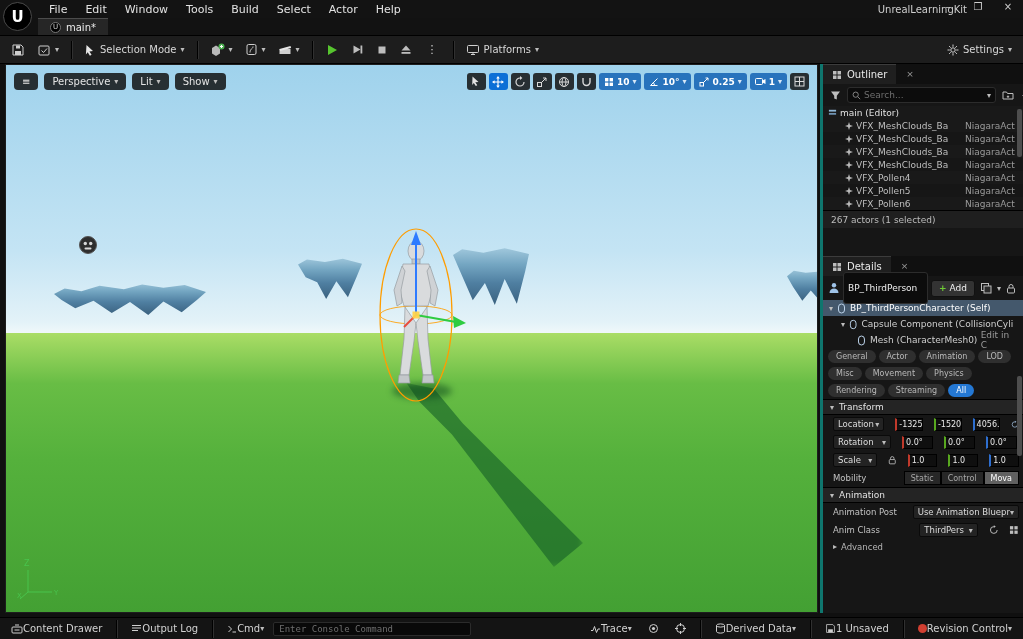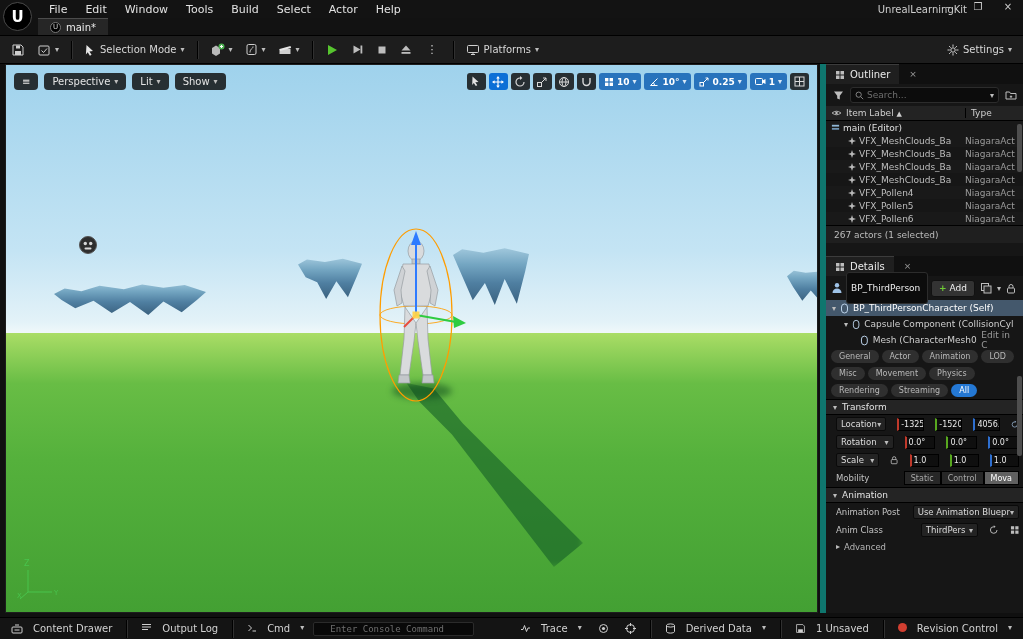--- a/index.html
+++ b/index.html
@@ -45,21 +45,21 @@
   .vp-tl{position:absolute;left:8px;top:8px;display:flex;gap:6px;z-index:5;}
   .vp-btn{height:17px;display:flex;align-items:center;gap:4px;padding:0 8px;border-radius:4px;background:rgba(18,18,18,.85);color:#e4e4e4;font-size:10px;}
   .vp-tr{position:absolute;right:8px;top:8px;display:flex;gap:3px;align-items:center;z-index:5;}
   .tool-btn{width:19px;height:17px;border-radius:3px;background:rgba(18,18,18,.85);display:flex;align-items:center;justify-content:center;}
   .tool-btn.active{background:#0b6fd6;}
   .vchip{height:17px;display:flex;align-items:center;gap:3px;padding:0 5px;border-radius:3px;background:rgba(34,110,185,.95);color:#fff;font-size:9px;font-weight:bold;}
   .vchip .caret{color:#d7e8f8;}
   .axis-widget{position:absolute;left:10px;bottom:12px;z-index:5;}
 
   
-  .panel{position:absolute;left:820px;width:203px;background:#161616;border-left:6px solid #0f766e;}
+  .panel{position:absolute;left:820px;width:203px;background:#161616;border-left:3px solid #0f766e;}
   .outliner{top:64px;height:192px;}
   .details{top:256px;height:357px;}
   .p-header{height:20px;background:#101010;display:flex;align-items:center;}
   .p-tab{height:20px;display:flex;align-items:center;gap:5px;background:#1f1f1f;padding:0 9px;color:#eaeaea;font-size:10px;border-top:1px solid #3c3c3c;}
   .p-close{margin-left:6px;color:#9a9a9a;font-size:9px;padding:0 4px;}
   .icon-btn{display:flex;align-items:center;justify-content:center;padding:1px 2px;}
   .srow{height:22px;display:flex;align-items:center;gap:4px;padding:0 5px;}
   .searchbox{flex:1;height:16px;background:#0c0c0c;border:1px solid #2c2c2c;border-radius:3px;display:flex;align-items:center;gap:3px;padding:0 4px;}
   .searchbox input{flex:1;background:transparent;border:none;outline:none;color:#ddd;font-size:9px;font-family:"DejaVu Sans",sans-serif;min-width:0;}
   input::placeholder{color:#6e6e6e;}
@@ -96,22 +96,22 @@
   .nf.z{border-left:2px solid #2e6fd0;}
   .plabel{width:60px;color:#c3c3c3;font-size:8.5px;overflow:hidden;white-space:nowrap;}
   .plabel.w{width:78px;}
   .seg{height:14px;display:flex;align-items:center;padding:0 6px;background:#272727;border:1px solid #000;color:#a8a8a8;font-size:8px;overflow:hidden;white-space:nowrap;}
   .seg.active{background:#606060;color:#fff;}
   .checkbox{width:12px;height:12px;background:#0f0f0f;border:1px solid #3c3c3c;border-radius:2px;}
   .adv-row{height:15px;display:flex;align-items:center;gap:4px;padding-left:10px;color:#b5b5b5;font-size:8.5px;}
 
   
   .statusbar{position:absolute;left:0;bottom:0;width:1023px;height:22px;background:#141414;border-top:1px solid #000;display:flex;align-items:center;padding:0 4px;gap:2px;font-size:10px;}
-  .sb-btn{display:flex;align-items:flex-start;gap:10px;padding:2px 7px;color:#d2d2d2;border-radius:3px;}
-  .console-input{width:161px;height:14px;background:#090909;border:1px solid #2b2b2b;border-radius:2px;color:#8a8a8a;font-family:"DejaVu Sans Mono",monospace;font-size:9px;padding:0 16px;outline:none;}
+  .sb-btn{display:flex;align-items:center;gap:0;padding:2px 7px;color:#d2d2d2;border-radius:3px;}
+  .console-input{width:198px;height:14px;background:#090909;border:1px solid #2b2b2b;border-radius:2px;color:#8a8a8a;font-family:"DejaVu Sans Mono",monospace;font-size:9px;padding:0 5px;outline:none;}
   .sb-right{margin-left:auto;display:flex;align-items:center;gap:2px;}
   .rc-dot{width:9px;height:9px;border-radius:50%;background:#d23f31;}
   svg{display:block;}
 </style>
 </head>
 <body>
 
 <div class="app">
 
   <div class="logo">U</div>
@@ -432,28 +432,20 @@
           </svg>
       </span>
       <span class="icon-btn">
         <svg width="11" height="11" viewBox="0 0 12 12">
             <g stroke="#bdbdbd" fill="none">
               <circle cx="6" cy="6" r="2.2"></circle>
               <path d="M6 .5V2.8M6 9.2v2.3M.5 6h2.3M9.2 6h2.3M2.1 2.1l1.6 1.6M8.3 8.3l1.6 1.6M9.9 2.1L8.3 3.7M3.7 8.3L2.1 9.9"></path>
             </g>
           </svg>
       </span>
-    </div>
-    <div class="col-head">
-      <svg width="11" height="8" viewBox="0 0 12 9" style="margin-right:4px">
-          <path d="M1 4.5Q6 .5 11 4.5 6 8.5 1 4.5Z" fill="none" stroke="#bdbdbd"></path>
-          <circle cx="6" cy="4.5" r="1.4" fill="#bdbdbd"></circle>
-        </svg>
-      <span style="flex:1"><span>Item Label</span> <span style="font-size:7px">▲</span></span>
-      <span class="col-type">Type</span>
     </div>
     <div class="tree">
       <div class="trow" style="color:#e0e0e0;">
         <svg width="9" height="9" viewBox="0 0 10 10">
             <rect x="1" y="2" width="8" height="2" fill="#8fb6d6"></rect>
             <rect x="1" y="5.5" width="8" height="2" fill="#6f93b2"></rect>
           </svg>
         <span class="lbl">main (Editor)</span>
         <span class="typ"></span>
       </div>

